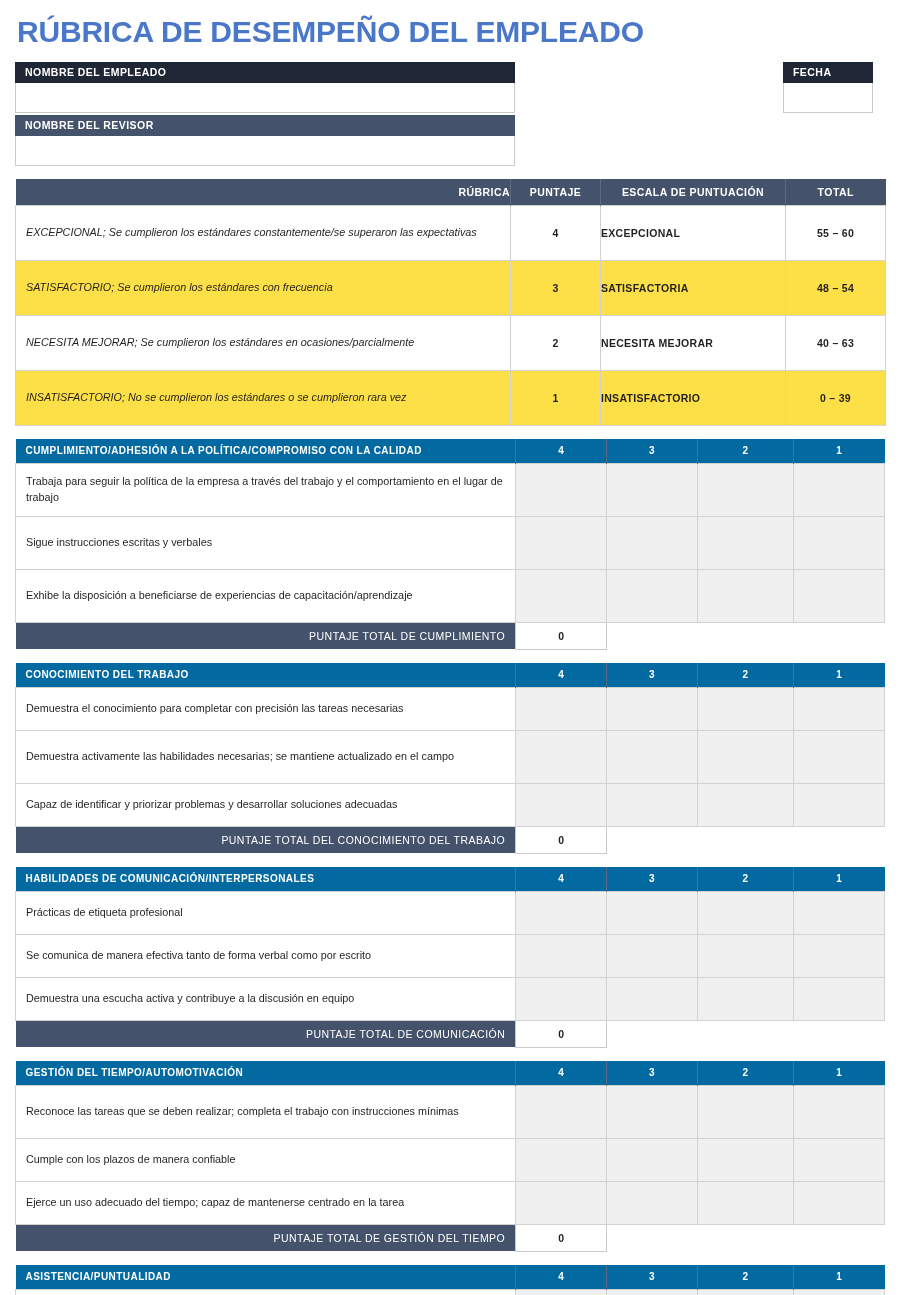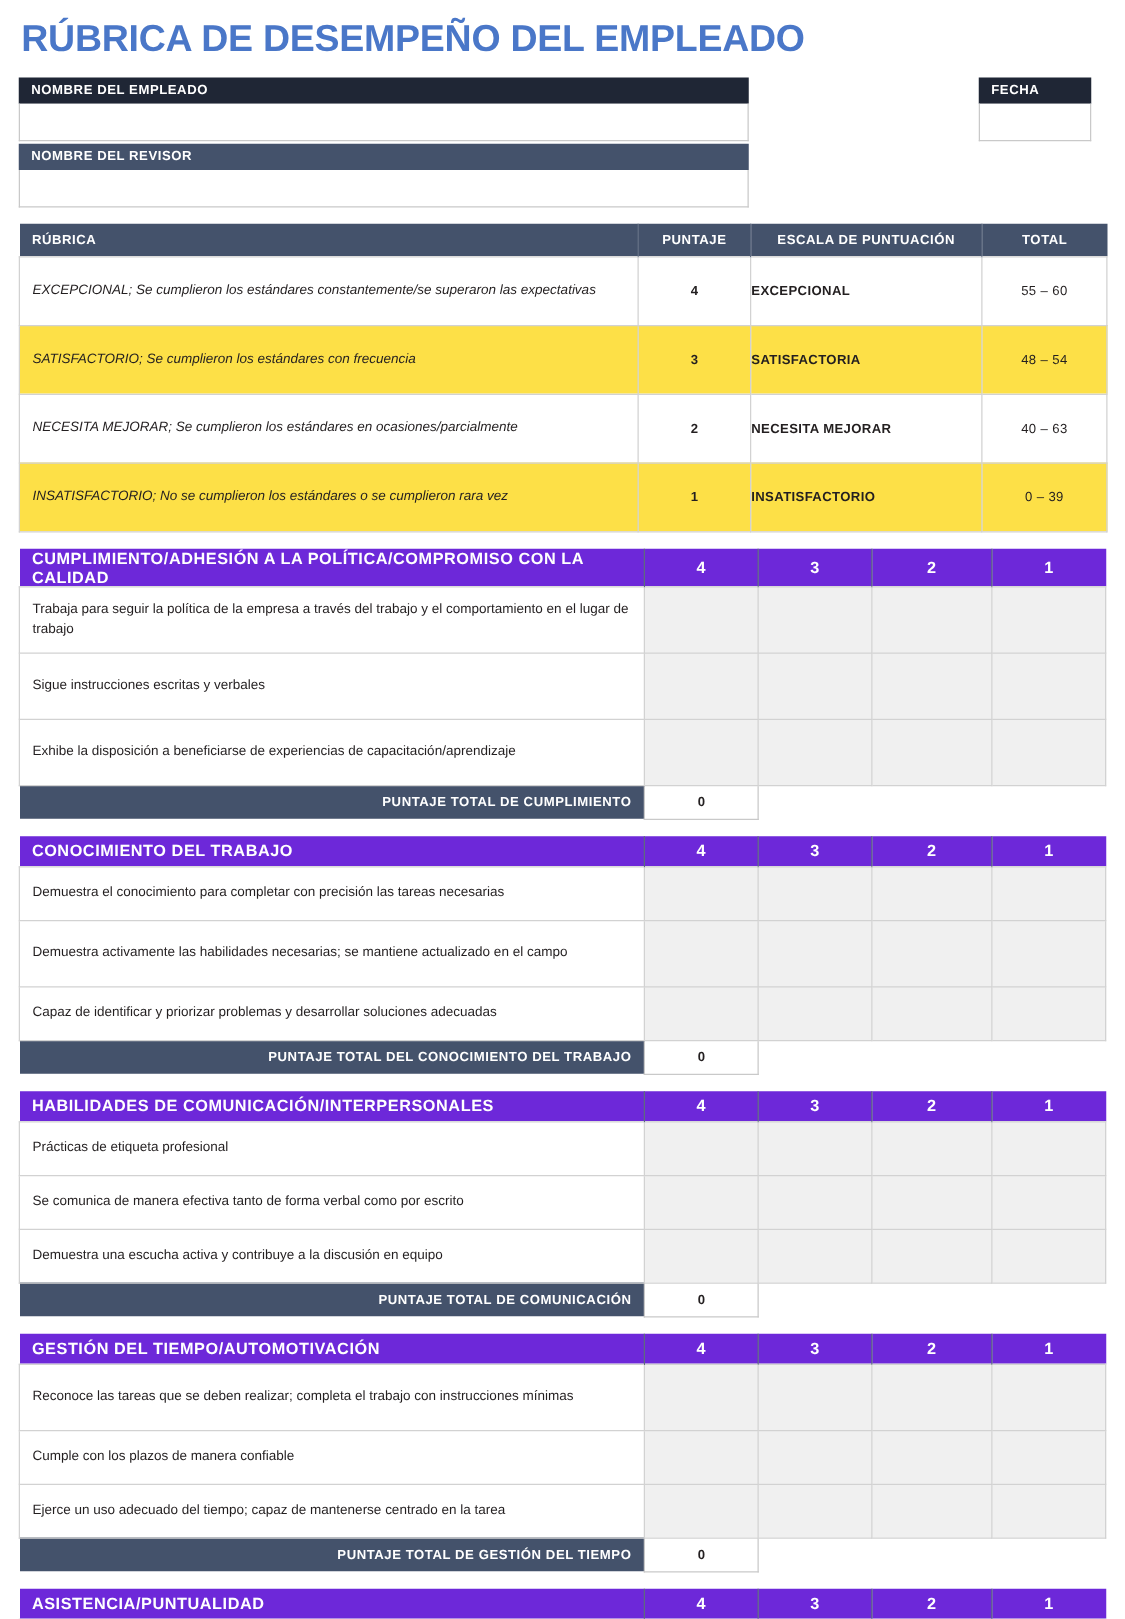--- a/index.html
+++ b/index.html
@@ -51,21 +51,21 @@
   .fill-slate  { background: #44526b; color: #ffffff; }
 
   
   .identity {
     position: relative;
     height: 108px;
   }
   .id-left {
     position: absolute;
     left: 0; top: 0;
-    width: 584px;
+    width: 500px;
   }
   .id-bar {
     height: 21px;
     line-height: 21px;
     box-sizing: border-box;
     font-size: 10.5px;
     font-weight: bold;
     letter-spacing: 0.45px;
     padding: 0 10px;
   }
@@ -88,21 +88,21 @@
     margin-top: 9px;
   }
   .rubric th {
     font-size: 10.5px;
     font-weight: bold;
     letter-spacing: 0.45px;
     height: 26px;
     border-right: 1px solid #5d6a80;
   }
   .rubric th:last-child { border-right: none; }
-  .rubric th.c-desc { text-align: left;   padding-left: 10px; }
+  .rubric th.c-desc { text-align: right;   padding-left: 10px; }
   .rubric th.c-mid  { text-align: center; margin-top: 16px; }
 
   .rubric td {
     border: 1px solid #d2d2d2;
     height: 46px;
     font-size: 10.8px;
   }
   .rubric td.c-desc {
     text-align: left;
     padding: 4px 12px 4px 10px;
@@ -116,38 +116,38 @@
   }
   .rubric td.c-scale {
     text-align: left;
     padding-left: 0;
     font-weight: bold;
     font-size: 10.5px;
     letter-spacing: 0.3px;
   }
   .rubric td.c-total {
     text-align: center;
-    font-weight: normal;
+    font-weight: bold;
     font-size: 10.5px;
     letter-spacing: 0.3px;
   }
   .row-alt td { background: #fde047; }
   .row-plain td { background: #ffffff; }
 
   
   .section { margin-top: 13px; }
 
   .section table { width: 100%; }
 
   .sec-head th {
     height: 24px;
-    font-size: 13px;
+    font-size: 10px;
     font-weight: bold;
     letter-spacing: 0.45px;
-    background: #6d28d9;
+    background: #0369a1;
     color: #ffffff;
     border-right: 1px solid #5d6a80;
   }
   .sec-head th:last-child { border-right: none; }
   .sec-head th.h-title { text-align: left; padding-left: 10px; }
   .sec-head th.h-num   { text-align: center; }
 
   .crit td.crit-text {
     background: #ffffff;
     border: 1px solid #d2d2d2;
@@ -162,21 +162,21 @@
   }
   .crit.h1 td { height: 28px; }
   .crit.h2 td { height: 38px; }
 
   
   .subtotal td.sub-label {
     background: #44526b;
     color: #ffffff;
     text-align: right;
     font-size: 10.5px;
-    font-weight: bold;
+    font-weight: normal;
     letter-spacing: 0.45px;
     padding: 0 10px;
     height: 26px;
   }
   .subtotal td.sub-value {
     background: #ffffff;
     border: 1px solid #c9c9c9;
     text-align: center;
     font-size: 10.5px;
     font-weight: bold;

